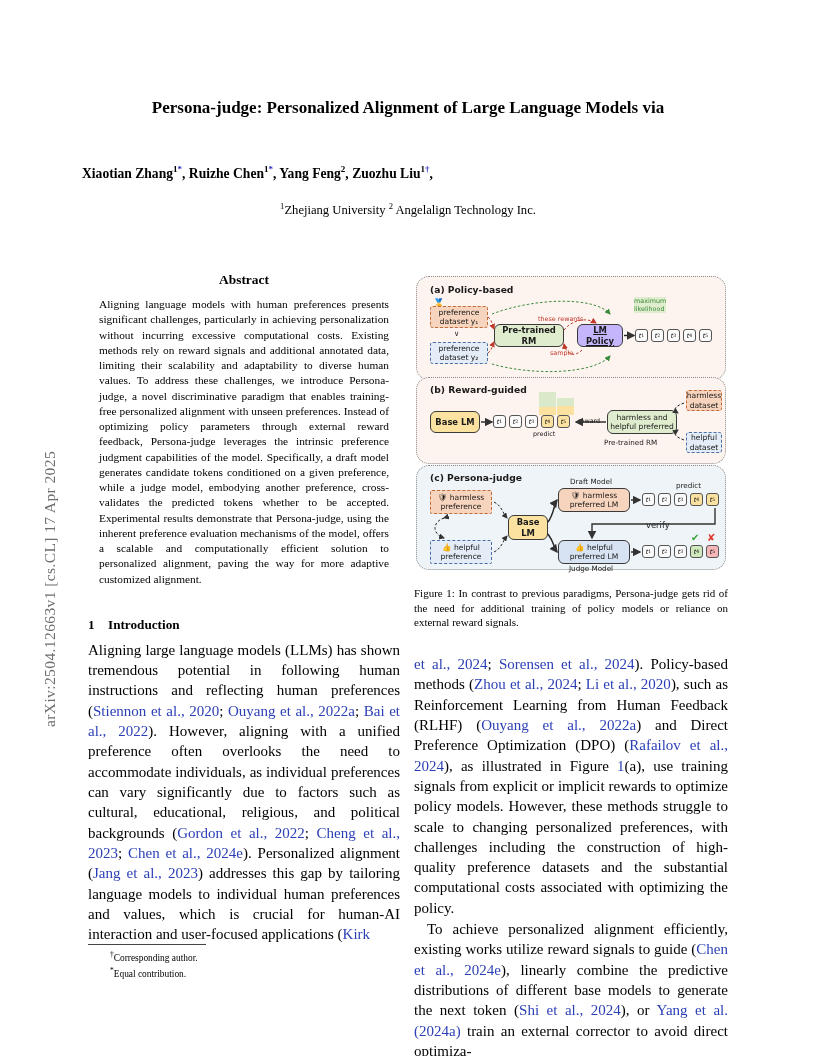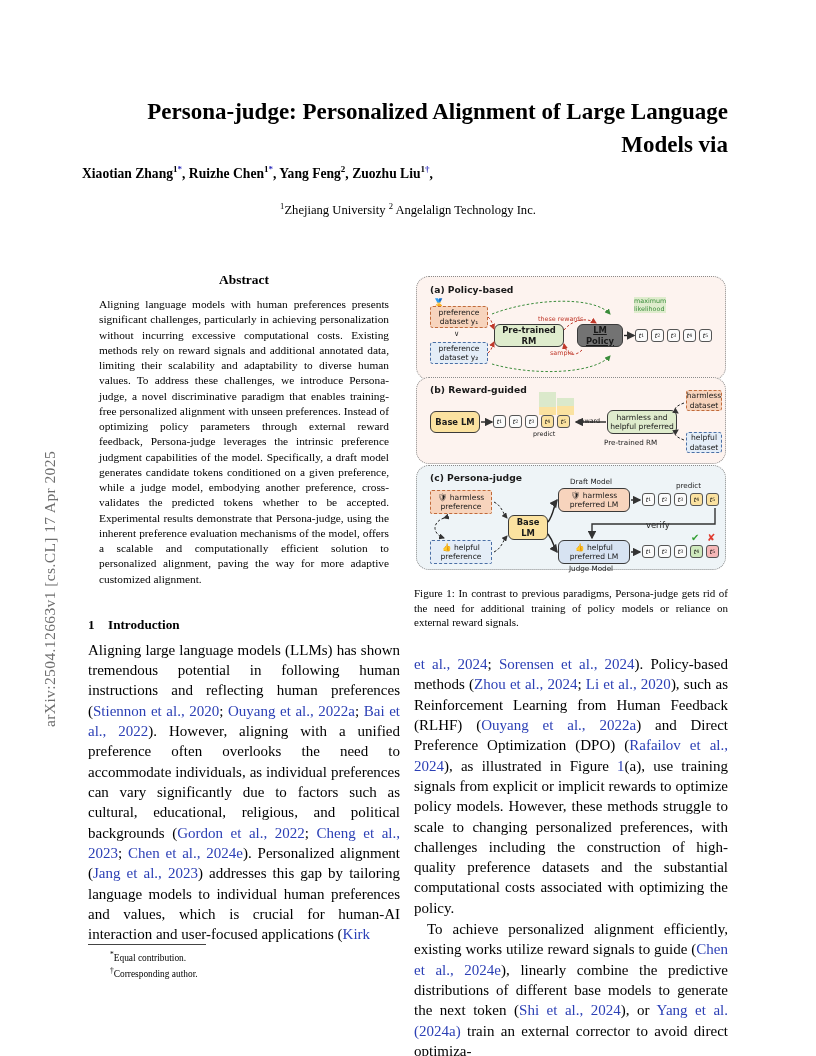--- a/index.html
+++ b/index.html
@@ -35,22 +35,22 @@
     white-space: nowrap;
     text-align: center;
   }
 
   
   .title {
     position: absolute;
     left: 88px;
     top: 96px;
     width: 640px;
-    text-align: right;
-    font-size: 23px;
+    text-align: center;
+    font-size: 17px;
     font-weight: bold;
     line-height: 1.42;
   }
   .authors {
     position: absolute;
     left: 82px;
     top: 163px;
     width: 640px;
     text-align: left;
     font-size: 13.6px;
@@ -193,21 +193,21 @@
     font-family: "DejaVu Sans", sans-serif;
     font-size: 7.6px;
     line-height: 1.2;
     color: #1a1a1a;
     border-radius: 6px;
   }
   .node.solid { border: 1.3px solid #3a3a3a; }
   .node.dash  { border: 1.3px dashed #c06a3a; }
   .node.dashb { border: 1.3px dashed #4a6fa5; }
   .green  { background: #dfeccd; }
-  .pink   { background: #737373; text-decoration: underline; }
+  .pink   { background: #c4b5fd; text-decoration: underline; }
   .yellow { background: #fbe2a0; }
   .orange { background: #f7d4bd; }
   .blue   { background: #d7e3f2; }
 
   .nbold { font-weight: 700; font-size: 8.4px; }
 
   
   .tok {
     position: absolute;
     width: 13px; height: 13px;
@@ -276,22 +276,22 @@
 
     <div class="sec-head">
       <span class="num">1</span><span>Introduction</span>
     </div>
 
     <p class="body"><span>Aligning large language models (LLMs) has shown tremendous potential in following human instructions and reflecting human preferences (</span><span class="cite">Stiennon et al., 2020</span><span>; </span><span class="cite">Ouyang et al., 2022a</span><span>; </span><span class="cite">Bai et al., 2022</span><span>). However, aligning with a unified preference often overlooks the need to accommodate individuals, as individual preferences can vary significantly due to factors such as cultural, educational, religious, and political backgrounds (</span><span class="cite">Gordon et al., 2022</span><span>; </span><span class="cite">Cheng et al., 2023</span><span>; </span><span class="cite">Chen et al., 2024e</span><span>). Personalized alignment (</span><span class="cite">Jang et al., 2023</span><span>) addresses this gap by tailoring language models to individual human preferences and values, which is crucial for human-AI interaction and user-focused applications (</span><span class="cite">Kirk</span></p>
   </div>
 
   <div class="footnote-wrap">
     <div class="fn-rule"></div>
+    <div class="fn"><sup>†</sup><span>Corresponding author.</span></div>
     <div class="fn"><sup>*</sup><span>Equal contribution.</span></div>
-    <div class="fn"><sup>†</sup><span>Corresponding author.</span></div>
   </div>
 
   <div class="figure">
     <div class="fig-box">
 
       <div class="panel panel-a"></div>
       <div class="panel-label" style="left:16px; top:12px;">(a) Policy-based</div>
 
       <div class="medal" style="left:18px; top:27px;">🏅</div>
 

